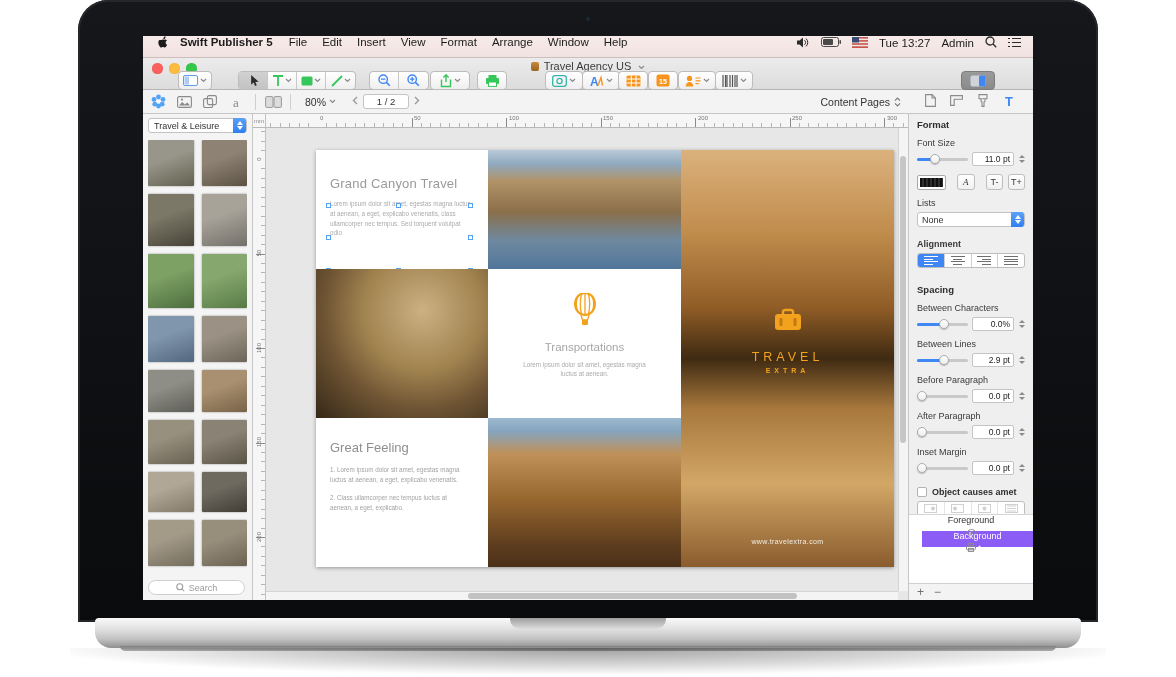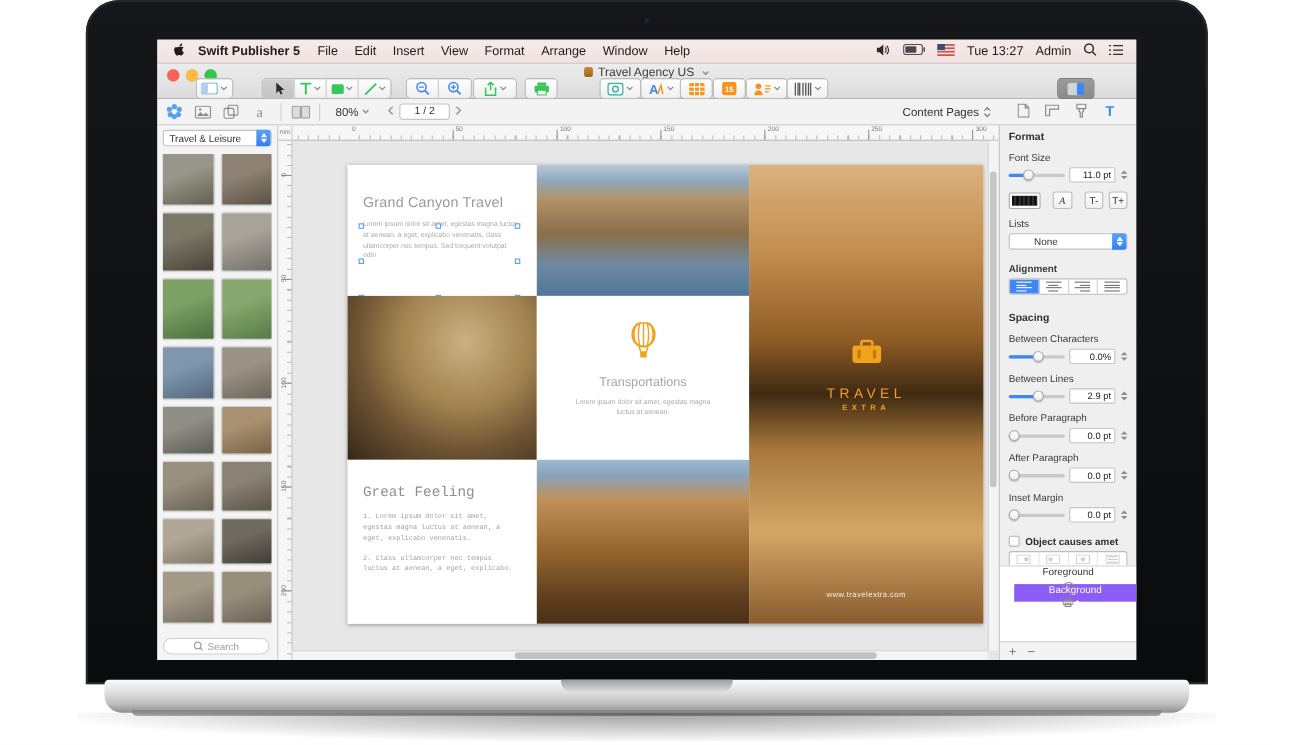--- a/index.html
+++ b/index.html
@@ -20,21 +20,21 @@
   .base-edge { position:absolute; left:120px; top:646px; width:936px; height:5px;
     background:linear-gradient(180deg,#7c7c7c,#b9b9b9); border-radius:0 0 12px 12px; }
   .floor-shadow { position:absolute; left:70px; top:648px; width:1036px; height:26px;
     background:radial-gradient(ellipse at 50% 0%, rgba(0,0,0,.38) 0%, rgba(0,0,0,.16) 45%, rgba(0,0,0,0) 75%); }
 
   .screen { position:absolute; left:65px; top:36px; width:890px; height:564px; background:#e9e9e9; overflow:hidden; }
 
   
   .menubar { position:absolute; left:0; top:0; width:890px; height:22px;
     background:linear-gradient(180deg,#f7ebe9,#f0e2e0); border-bottom:1px solid #cdbdbb;
-    display:flex; align-items:center; font-size:11.5px; color:#1c1c1c; }
+    display:flex; align-items:flex-start; font-size:11.5px; color:#1c1c1c; }
   .menubar .apple { margin:0 12px 0 14px; }
   .menubar .appname { font-weight:bold; margin-right:16px; font-size:11.5px; }
   .menubar .menu { margin-right:15px; }
   .mright { margin-left:auto; display:flex; align-items:center; gap:11px; padding-right:12px; }
   .mright .txt { font-size:11.5px; }
 
   
   .titlebar { position:absolute; left:0; top:22px; width:890px; height:32px;
     background:linear-gradient(180deg,#ececec,#dddcdc); border-bottom:1px solid #b6b4b4; }
   .lights { position:absolute; left:9px; top:5px; display:flex; gap:6px; }
@@ -101,21 +101,21 @@
     background-size:9px auto, 4px auto; background-repeat:repeat-y; background-position:right 32px, right 32px; }
   .vnum { position:absolute; left:1px; font-size:6px; color:#777; transform:rotate(-90deg); transform-origin:center; width:10px; text-align:center; }
   .viewport { position:absolute; left:13px; top:14px; right:10px; bottom:9px; overflow:hidden; }
 
   .page { position:absolute; left:50px; top:22px; width:578px; height:417px; background:#fff;
     box-shadow:0 1px 4px rgba(0,0,0,.35); display:flex; }
   .pcol1 { width:172px; display:flex; flex-direction:column; }
   .pcol2 { width:193px; display:flex; flex-direction:column; }
   .pcol3 { width:213px; position:relative; }
   .cell { position:relative; }
-  .c-h140 { height:140px; } .c-h138 { height:176px; } .c-h139 { height:175px;font-family:Liberation Mono, monospace; }
+  .c-h140 { height:140px; } .c-h138 { height:176px; } .c-h139 { height:175px; }
   .ph-river2 { background:linear-gradient(180deg,#b9cad9 0%,#8fa8bd 12%,#b29368 26%,#8a6f4a 52%,#6f89a0 76%,#50769a 100%); }
   .ph-arch { background:radial-gradient(circle at 62% 28%, #cdb083 0%, #a0824f 40%, #6e5433 65%, #352817 100%); }
   .ph-slot { background:linear-gradient(180deg,#9cb9cf 0%,#86a4bd 9%,#c09159 24%,#96662f 55%,#5e3d1e 85%,#4a3018 100%); }
   .ph-tall { background:linear-gradient(180deg,#dbb17c 0%,#c08c4c 20%,#8f5c26 38%,#3f2a12 50%,#a8783d 62%,#d2a766 80%,#8a5c2e 100%); }
 
   .gc-title { font-size:13px; font-weight:300; color:#9a9a9a; margin:26px 0 8px 14px; letter-spacing:.2px; }
   .gc-body { font-size:6.3px; line-height:1.55; color:#ababab; margin:0 16px 0 14px; }
   .tp-wrap { text-align:center; padding-top:24px; }
   .tp-title { font-size:11.5px; font-weight:300; color:#a7a7a7; margin-top:10px; }
   .tp-body { font-size:6.3px; line-height:1.5; color:#ababab; margin:7px 28px 0; }
@@ -150,21 +150,21 @@
   .stepper { width:7px; height:14px; display:flex; flex-direction:column; justify-content:center; gap:2px; align-items:center; }
   .arr-up { width:0; height:0; border-left:3px solid transparent; border-right:3px solid transparent; border-bottom:3px solid #8b8b8b; }
   .arr-dn { width:0; height:0; border-left:3px solid transparent; border-right:3px solid transparent; border-top:3px solid #8b8b8b; }
   .btnrow { display:flex; gap:5px; margin-top:8px; align-items:center; }
   .colorwell { width:36px; height:15px; border:1px solid #a9a9a9; border-radius:2px; background:#fff; padding:2px; }
   .colorwell .swatch { width:100%; height:100%; background:
     repeating-linear-gradient(90deg,#101010 0 2px,#2e2e2e 2px 4px); }
   .minibtn { height:16px; border:1px solid #bdbdbd; border-radius:3px; background:linear-gradient(180deg,#fff,#f0f0f0);
     display:flex; align-items:center; justify-content:center; font-size:9px; color:#333; }
   .ddrow { margin-top:4px; height:15px; border:1px solid #c2c2c2; border-radius:3px; background:#fff;
-    display:flex; align-items:center; padding-left:22px; font-size:9px; color:#333; position:relative; }
+    display:flex; align-items:center; padding-left:4px; font-size:9px; color:#333; position:relative; }
   .segwrap { display:flex; margin-top:4px; border:1px solid #bdbdbd; border-radius:3px; overflow:hidden; height:15px; background:#fff; }
   .segwrap .s { flex:1; display:flex; align-items:center; justify-content:center; border-right:1px solid #cfcfcf; }
   .segwrap .s:last-child { border-right:none; }
   .segwrap .s.sel { background:#3f87f5; }
   .alines { display:flex; flex-direction:column; gap:1.5px; }
   .alines i { display:block; height:1px; background:#6f6f6f; }
   .s.sel .alines i { background:#fff; }
   .chkrow { display:flex; align-items:center; gap:5px; margin-top:12px; }
   .chk { width:10px; height:10px; border:1px solid #b3b3b3; border-radius:2px; background:#fff; }
   .chklbl { font-weight:bold; font-size:9px; color:#2e2e2e; }

